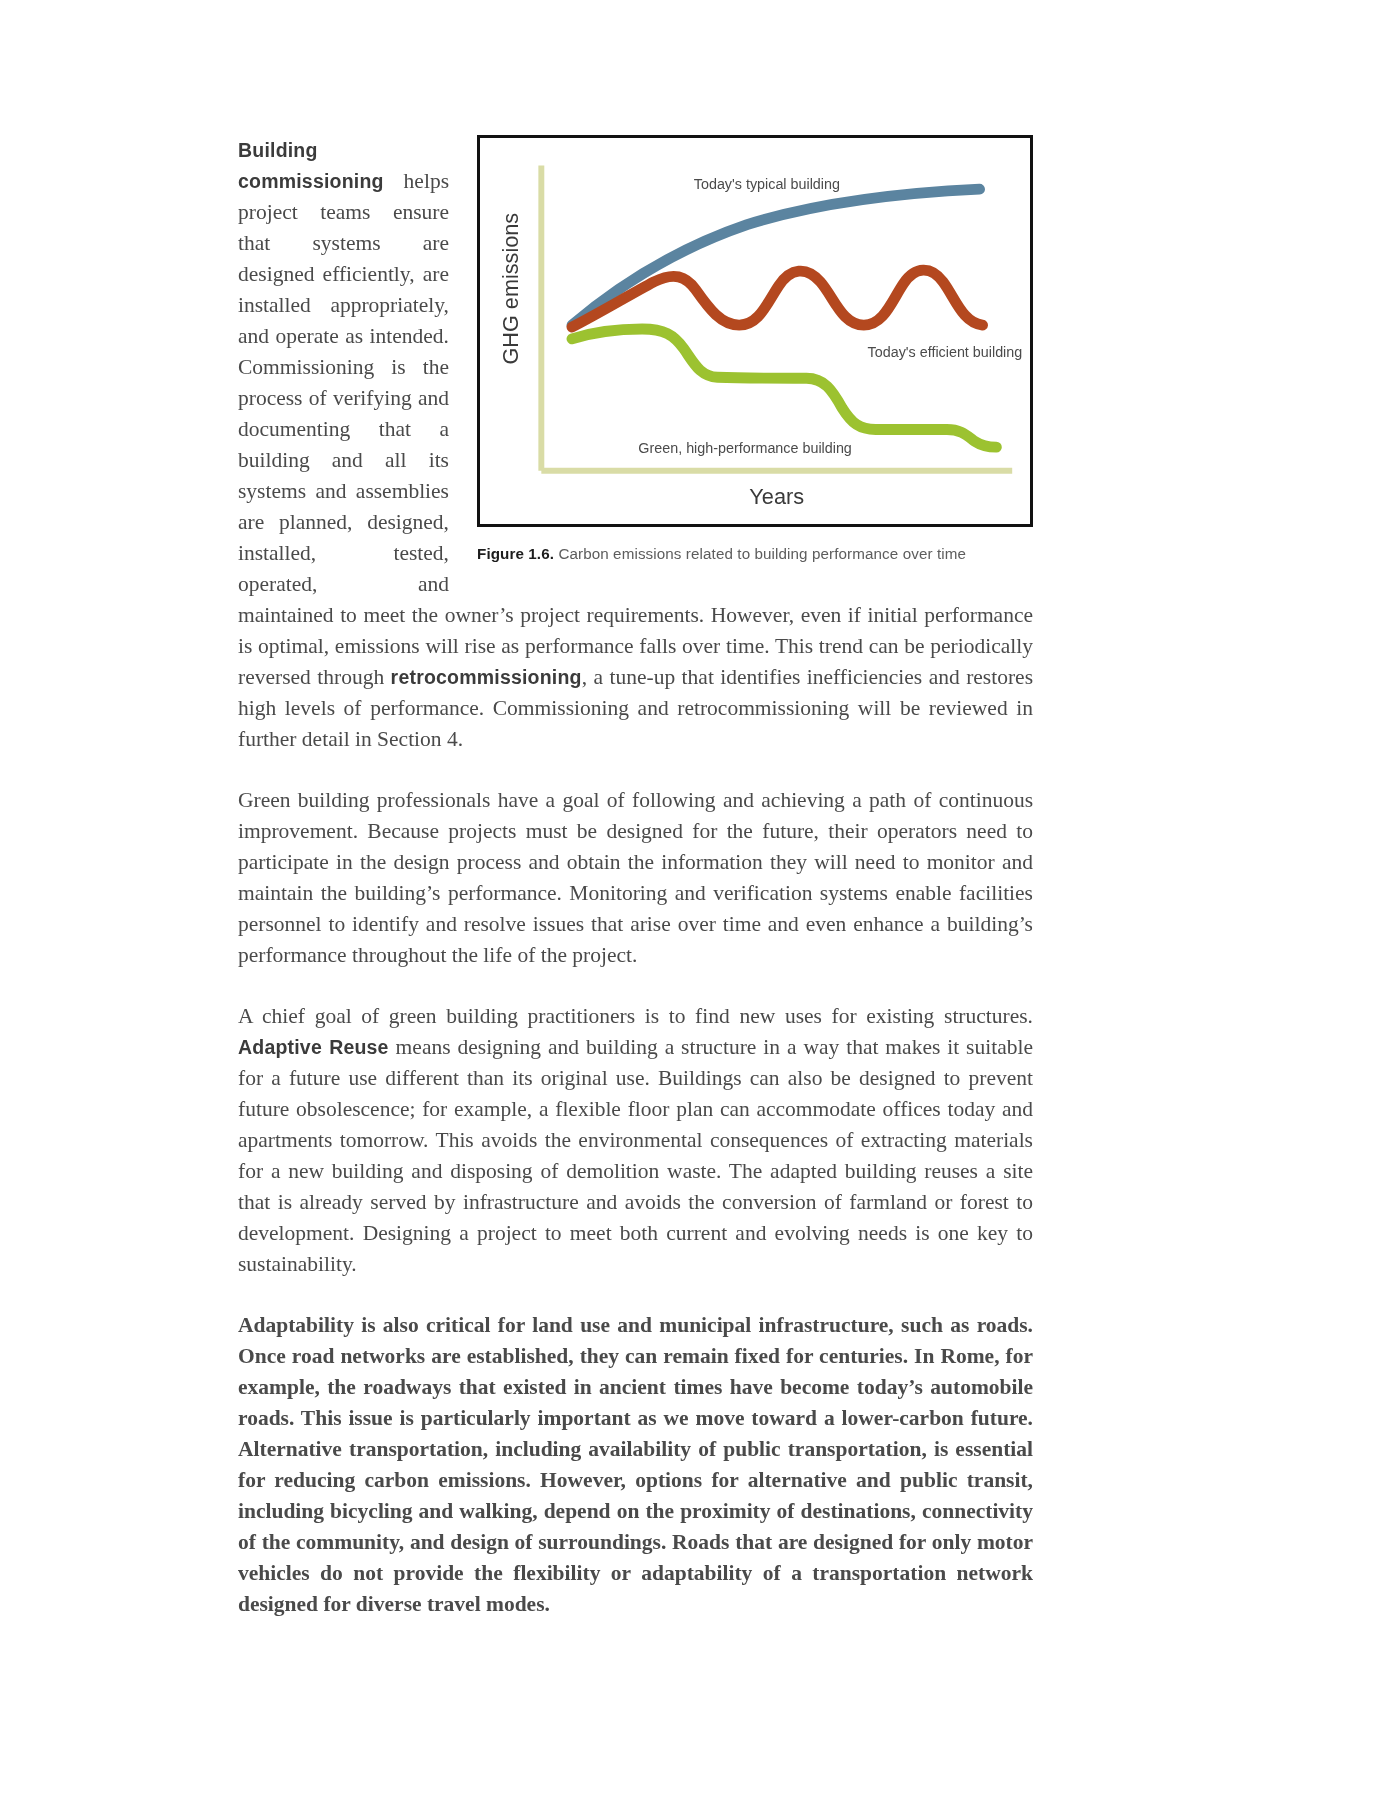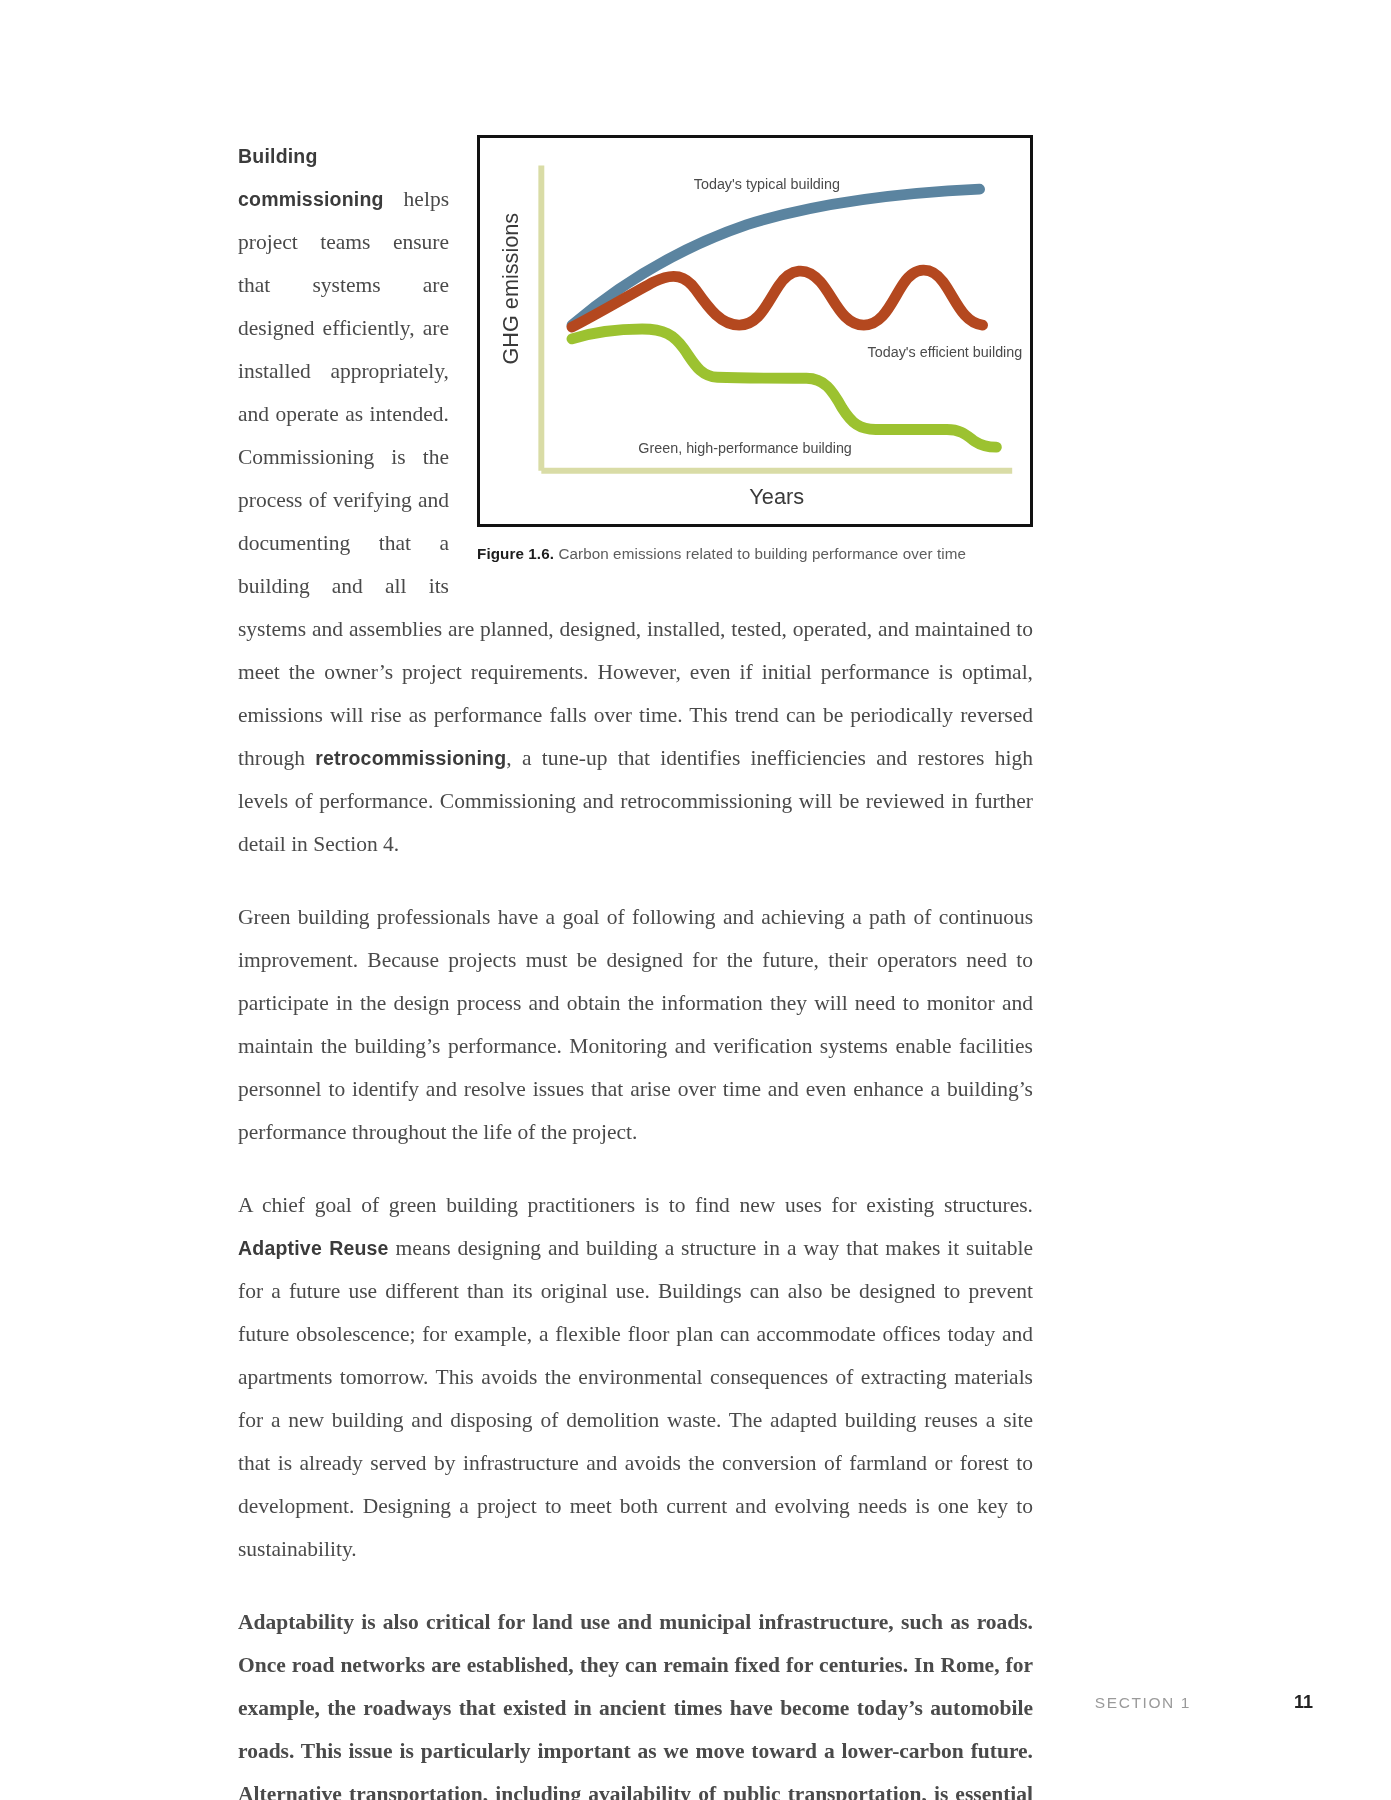--- a/index.html
+++ b/index.html
@@ -5,21 +5,21 @@
   html,body{margin:0;padding:0;background:#ffffff;}
   body{width:1391px;height:1800px;font-family:"Liberation Serif",serif;position:relative;overflow:hidden;}
 
   .page{position:absolute;left:0;top:0;width:1391px;height:1800px;background:#fff;}
 
   .content{position:absolute;left:238px;top:135px;width:795px;}
 
   p.body{
     font-family:"Liberation Serif",serif;
     font-size:21.5px;
-    line-height:43px;
+    line-height:31px;
     color:#4a4a4a;
     text-align:justify;
     text-justify:inter-word;
     margin:0 0 30px 0;
     hyphens:none;
   }
   p.body:last-child{margin-bottom:0;font-weight:bold;}
   b.term{font-family:"Liberation Sans",sans-serif;font-weight:bold;font-size:19.5px;color:#3b3b3b;letter-spacing:.2px;}
 
   
@@ -129,18 +129,14 @@
     <div class="clearfix"></div>
 
     <p class="body">Green building professionals have a goal of following and achieving a path of continuous improvement. Because projects must be designed for the future, their operators need to participate in the design process and obtain the information they will need to monitor and maintain the building’s performance. Monitoring and verification systems enable facilities personnel to identify and resolve issues that arise over time and even enhance a building’s performance throughout the life of the project.</p>
 
     <p class="body"><span>A chief goal of green building practitioners is to find new uses for existing structures. </span><b class="term">Adaptive Reuse</b><span> means designing and building a structure in a way that makes it suitable for a future use different than its original use. Buildings can also be designed to prevent future obsolescence; for example, a flexible floor plan can accommodate offices today and apartments tomorrow. This avoids the environmental consequences of extracting materials for a new building and disposing of demolition waste. The adapted building reuses a site that is already served by infrastructure and avoids the conversion of farmland or forest to development. Designing a project to meet both current and evolving needs is one key to sustainability.</span></p>
 
     <p class="body">Adaptability is also critical for land use and municipal infrastructure, such as roads. Once road networks are established, they can remain fixed for centuries. In Rome, for example, the roadways that existed in ancient times have become today’s automobile roads. This issue is particularly important as we move toward a lower-carbon future. Alternative transportation, including availability of public transportation, is essential for reducing carbon emissions. However, options for alternative and public transit, including bicycling and walking, depend on the proximity of destinations, connectivity of the community, and design of surroundings. Roads that are designed for only motor vehicles do not provide the flexibility or adaptability of a transportation network designed for diverse travel modes.</p>
 
   </div>
 
-  <div class="footer">
-    <span class="sect">SECTION 1</span>
-    <span class="pageno">11</span>
-  </div>
 
 </div>
 
 </body></html>

